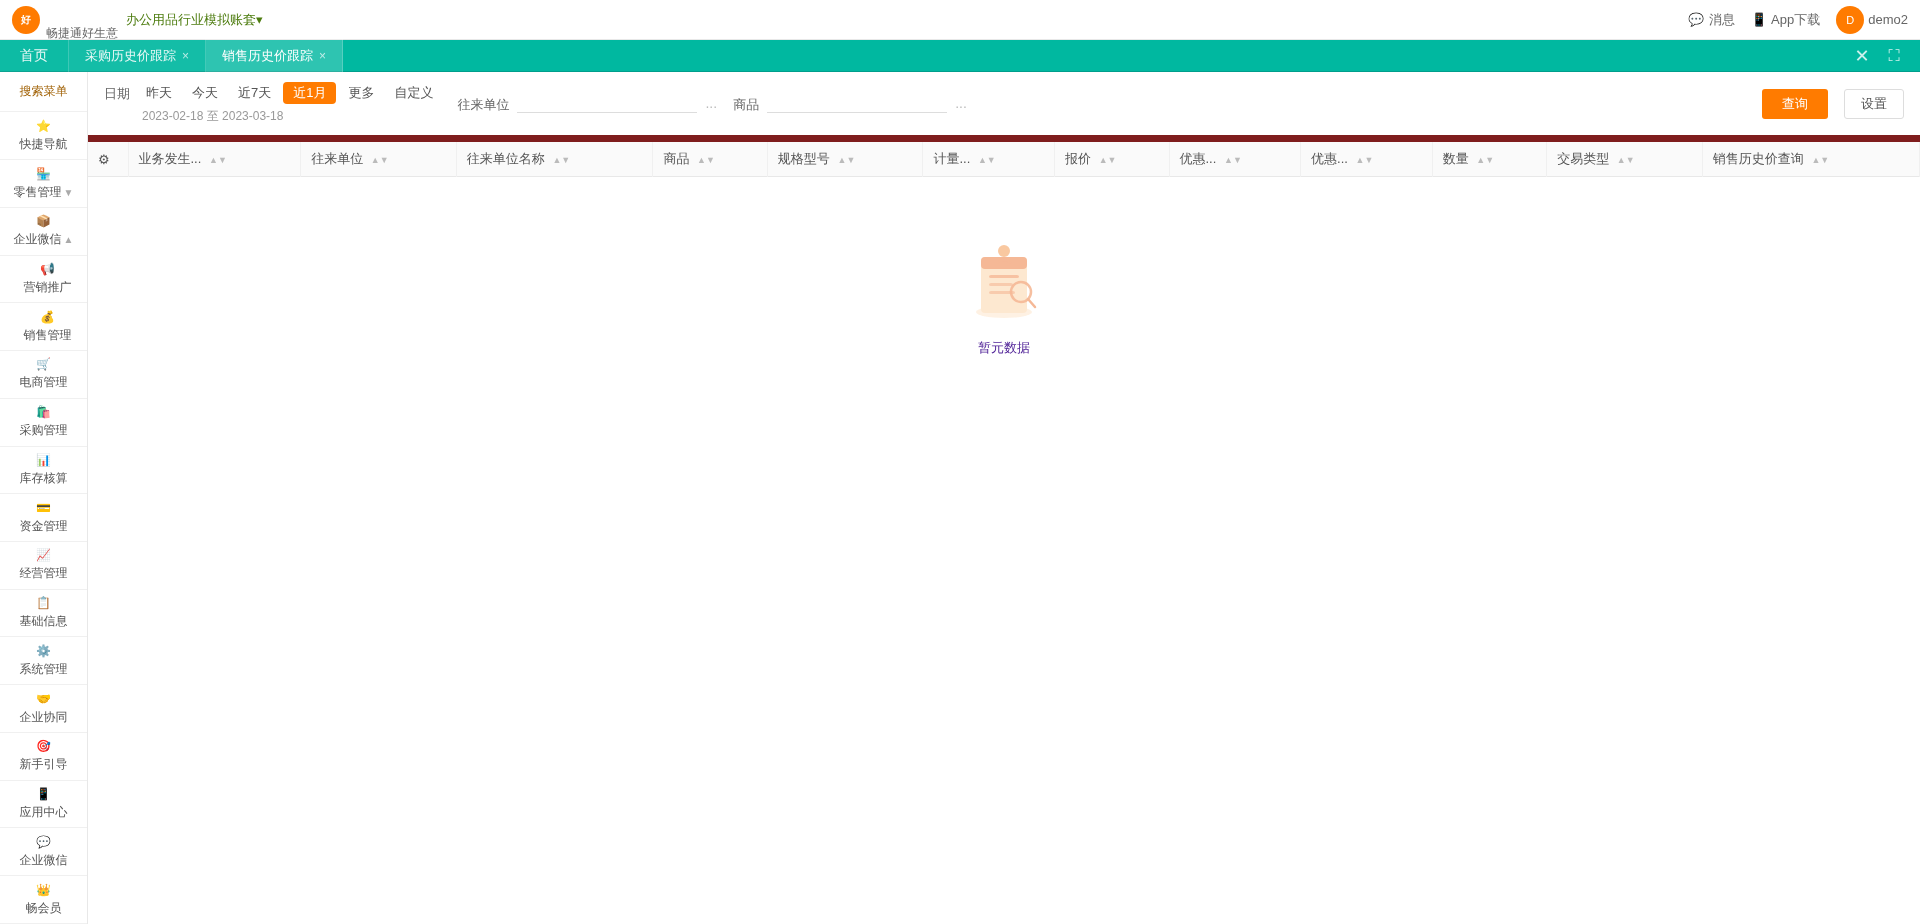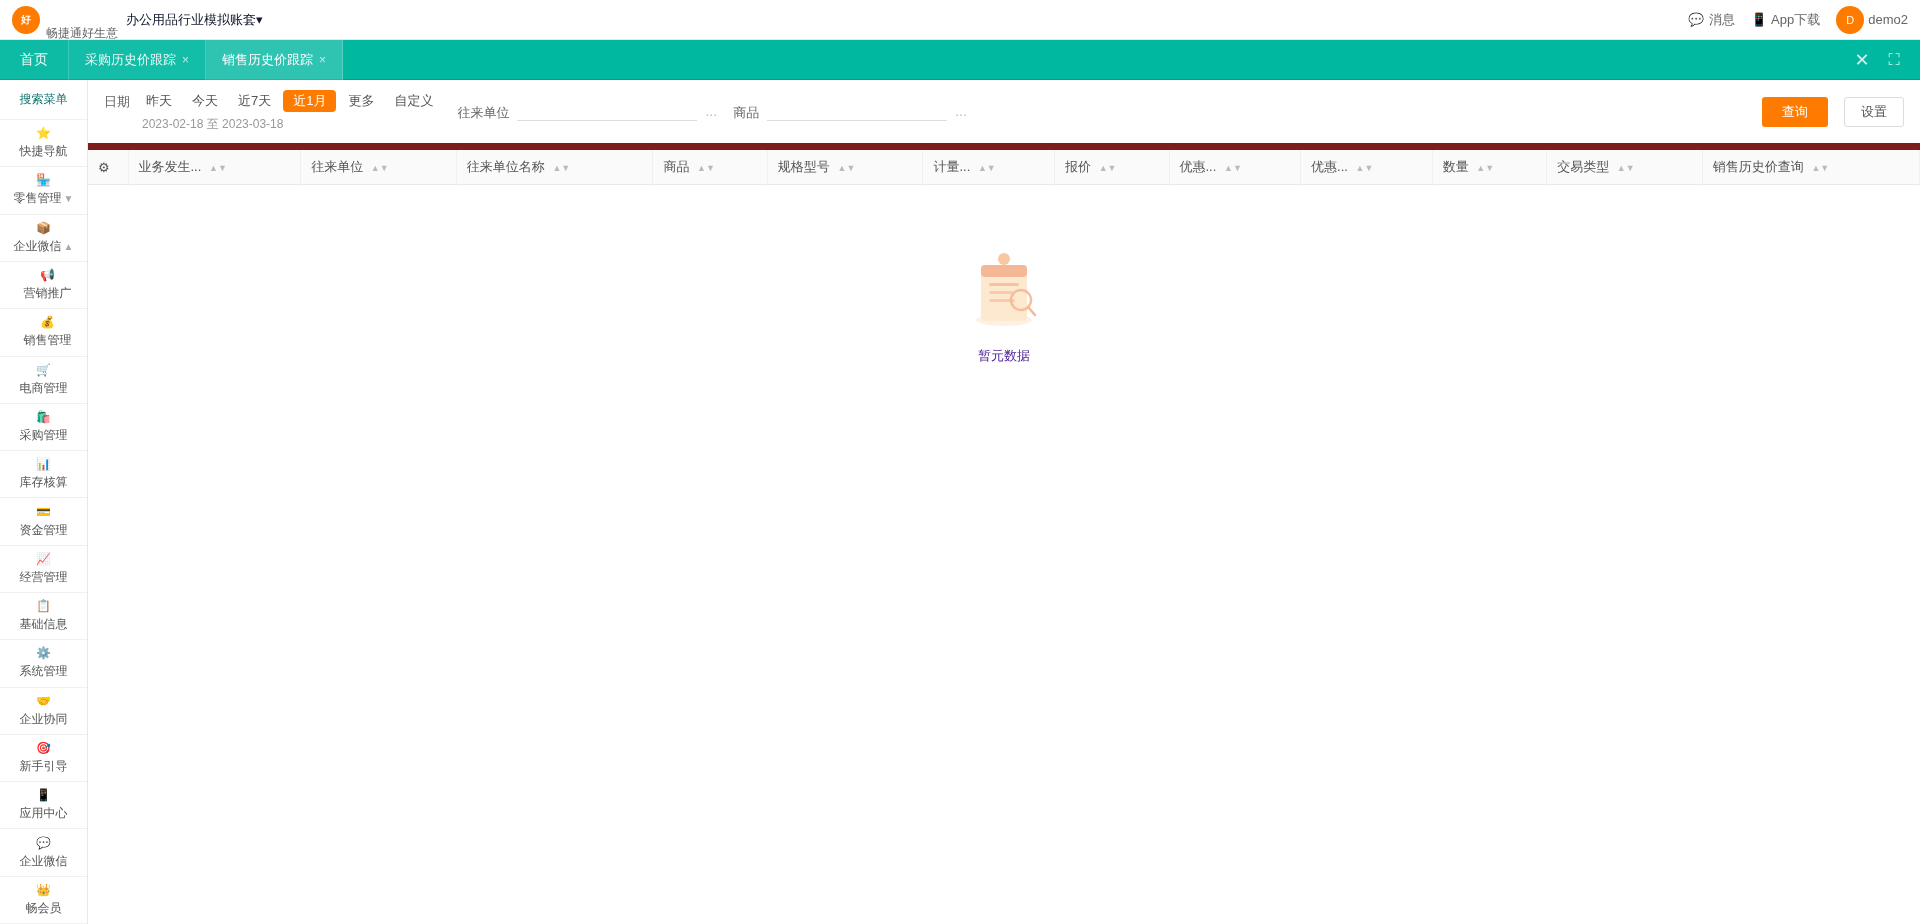--- a/index.html
+++ b/index.html
@@ -4,21 +4,21 @@
   <style>
     * { box-sizing: border-box; margin: 0; padding: 0; }
     body { font-family: "Microsoft YaHei", Arial, sans-serif; font-size: 13px; background: #f5f5f5; color: #333; display: flex; flex-direction: column; height: 924px; overflow: hidden; }
 
     
     .topbar { height: 40px; background: #fff; display: flex; align-items: center; justify-content: space-between; padding: 0 12px; border-bottom: 1px solid #e8e8e8; flex-shrink: 0; }
     .topbar-left { display: flex; align-items: center; gap: 8px; }
     .logo-area { display: flex; align-items: center; gap: 6px; }
     .logo-icon { width: 28px; height: 28px; background: #ff7b00; border-radius: 50%; display: flex; align-items: center; justify-content: center; color: white; font-size: 10px; font-weight: bold; }
     .logo-text { font-size: 12px; color: #666; line-height: 1.3; margin-top: 44px; }
-    .app-selector { display: flex; align-items: center; color: #0f172a; font-size: 13px; cursor: pointer; }
+    .app-selector { display: flex; align-items: center; color: #4d7c0f; font-size: 13px; cursor: pointer; }
     .topbar-right { display: flex; align-items: center; gap: 16px; color: #666; font-size: 13px; }
     .topbar-right-item { display: flex; align-items: center; gap: 4px; cursor: pointer; }
     .avatar { width: 28px; height: 28px; border-radius: 50%; background: #ff7b00; display: flex; align-items: center; justify-content: center; color: white; font-size: 11px; }
     .tab { height: 40px; display: flex; align-items: center; padding: 0 16px; cursor: pointer; font-size: 13px; color: #555; gap: 6px; border-right: 1px solid #ddd; }
     .tab.home { background: #f0f0f0; color: #333; }
     .tab.active { background: #fff; color: #333; }
     .tabbar-action-btn { width: 28px; height: 28px; display: flex; align-items: center; justify-content: center; cursor: pointer; color: #666; font-size: 16px; }
 
     
     .main-layout { display: flex; flex: 1; overflow: hidden; }
@@ -99,21 +99,21 @@
       <span>📱</span>
       <span>App下载</span>
     </div>
     <div class="topbar-right-item">
       <div class="avatar">D</div>
       <span>demo2</span>
     </div>
   </div>
 </div>
 
-<div class="tab-teal" style="background:#00b8a0; display:flex; align-items:center; height:40px; border-bottom:1px solid #009e8c; flex-shrink:0; position:relative;">
+<div class="tab-teal" style="background:#00b8a0; display:flex; align-items:center; height:32px; border-bottom:1px solid #009e8c; flex-shrink:0; position:relative;">
   <div class="tab home" style="background:rgba(255,255,255,0.05); color:rgba(255,255,255,0.9); height:40px; display:flex; align-items:center; padding:0 20px; cursor:pointer; border-right:1px solid rgba(255,255,255,0.2); font-size:14px;">
     <span>首页</span>
   </div>
   <div class="tab" style="background:rgba(255,255,255,0.08); color:rgba(255,255,255,0.9); height:40px; display:flex; align-items:center; padding:0 16px; cursor:pointer; border-right:1px solid rgba(255,255,255,0.2); font-size:13px; gap:6px;">
     <span>采购历史价跟踪</span>
     <span style="font-size:12px; color:rgba(255,255,255,0.7); cursor:pointer;">×</span>
   </div>
   <div class="tab active" style="background:rgba(255,255,255,0.18); color:white; height:40px; display:flex; align-items:center; padding:0 16px; cursor:pointer; border-right:1px solid rgba(255,255,255,0.2); font-size:13px; gap:6px;">
     <span>销售历史价跟踪</span>
     <span style="font-size:12px; color:rgba(255,255,255,0.7); cursor:pointer;">×</span>
@@ -121,21 +121,21 @@
   <div style="margin-left:auto; display:flex; align-items:center; gap:4px; padding-right:12px;">
     <div class="tabbar-action-btn" style="color:rgba(255,255,255,0.8); font-size:18px; width:28px; height:28px; display:flex; align-items:center; justify-content:center; cursor:pointer;">✕</div>
     <div class="tabbar-action-btn" style="color:rgba(255,255,255,0.8); font-size:16px; width:28px; height:28px; display:flex; align-items:center; justify-content:center; cursor:pointer;">⛶</div>
   </div>
 </div>
 
 <div class="main-layout">
 
   <div class="sidebar">
     <div class="sidebar-item" style="height:44px; border-bottom:1px solid #f0f0f0;">
-      <span style="font-size:12px; color:#0f766e;">搜索菜单</span>
+      <span style="font-size:12px; color:#a16207;">搜索菜单</span>
     </div>
     <div class="sidebar-item">
       <span>⭐</span>
       <span>快捷导航</span>
     </div>
     <div class="sidebar-item">
       <span>🏪</span>
       <span style="display:flex; align-items:center; gap:2px;">
         <span>零售管理</span>
         <span style="font-size:10px; color:#aaa;">▼</span>

